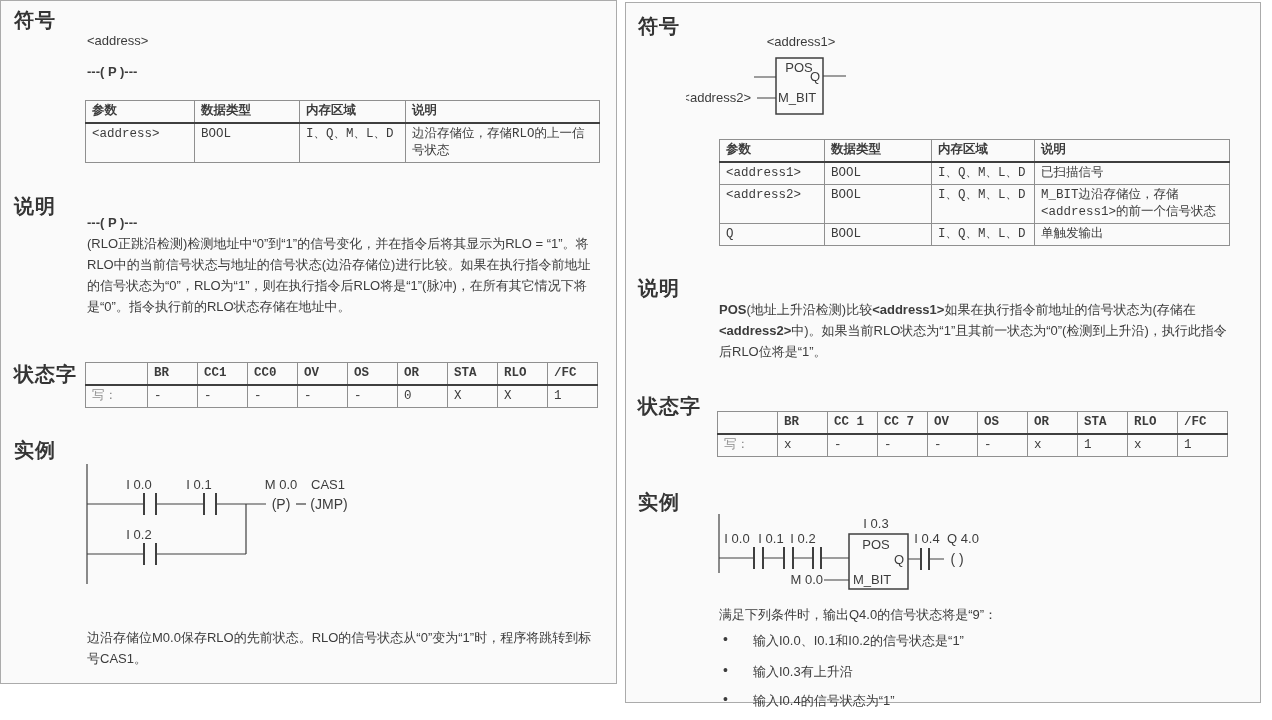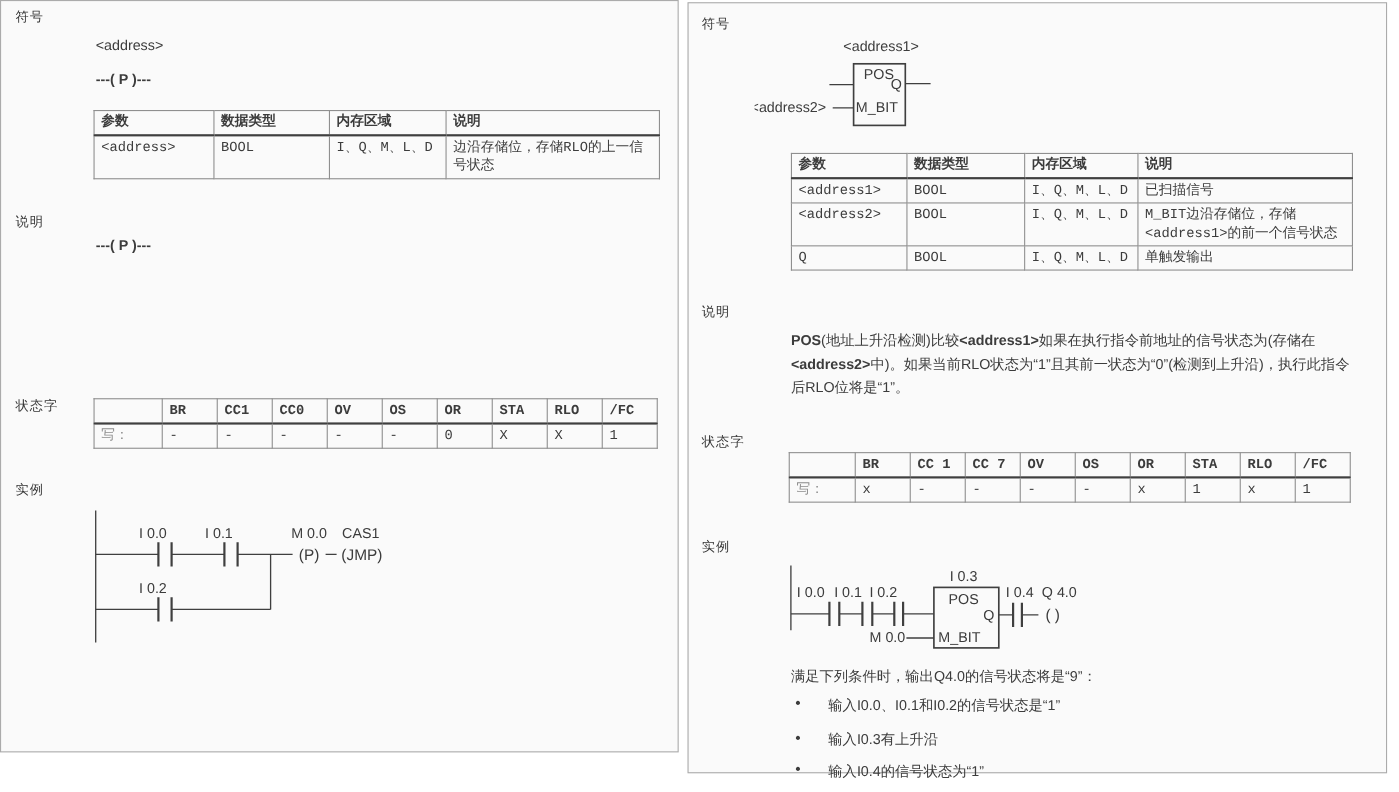--- a/index.html
+++ b/index.html
@@ -5,21 +5,21 @@
   html,body{margin:0;padding:0;}
   body{
     width:1272px;height:720px;position:relative;background:#ffffff;
     font-family:"Liberation Sans","DejaVu Sans",sans-serif;color:#3c3c3c;
     overflow:hidden;
   }
   .panel{position:absolute;background:#fafafa;border:1px solid #ababab;box-sizing:border-box;}
   #panel-left{left:0;top:0;width:617px;height:684px;}
   #panel-right{left:625px;top:2px;width:636px;height:701px;}
   .abs{position:absolute;}
-  .h{font-weight:normal;font-size:12px;color:#353535;letter-spacing:1px;}
+  .h{font-weight:bold;font-size:20px;color:#353535;letter-spacing:1px;}
   .mono-label{font-size:13px;}
   .bold{font-weight:bold;}
   .body-text{font-size:13px;line-height:21px;}
   table.doc{border-collapse:collapse;table-layout:fixed;font-family:Liberation Mono, monospace;}
   table.doc th,table.doc td{
     border:1px solid #8f8f8f;font-size:12.5px;padding:2px 6px;
     text-align:left;vertical-align:top;line-height:17px;overflow:hidden;
   }
   table.doc th{font-weight:bold;border-bottom:2px solid #3f3f3f;white-space:nowrap;}
   .gray-label{color:#8e8e8e;}
@@ -61,20 +61,21 @@
       <td>I、Q、M、L、D</td>
       <td>边沿存储位，存储RLO的上一信号状态</td>
     </tr>
   </tbody>
     </table>
 
   <div class="abs h" style="left:13px;top:192px;">说明</div>
 
   <div class="abs body-text" style="left:86px;top:211px;width:514px;">
     <div class="bold">---( P )---</div>
+    <div>(RLO正跳沿检测)检测地址中“0”到“1”的信号变化，并在指令后将其显示为RLO = “1”。将RLO中的当前信号状态与地址的信号状态(边沿存储位)进行比较。如果在执行指令前地址的信号状态为“0”，RLO为“1”，则在执行指令后RLO将是“1”(脉冲)，在所有其它情况下将是“0”。指令执行前的RLO状态存储在地址中。</div>
   </div>
 
   <div class="abs h" style="left:13px;top:360px;">状态字</div>
 
   <table class="doc abs" style="left:84px;top:361px;width:512px;">
     <colgroup>
         <col style="width:62px">
         <col style="width:50px">
         <col style="width:50px">
         <col style="width:50px">
@@ -125,20 +126,21 @@
     <path class="wire" d="M213 48 H223"></path>
     <text x="56" y="33" text-anchor="middle">I 0.0</text>
     <text x="116" y="33" text-anchor="middle">I 0.1</text>
     <text x="56" y="83" text-anchor="middle">I 0.2</text>
     <text x="198" y="33" text-anchor="middle">M 0.0</text>
     <text x="245" y="33" text-anchor="middle">CAS1</text>
     <text x="198" y="53" text-anchor="middle" style="font-size:14px;">(P)</text>
     <text x="246" y="53" text-anchor="middle" style="font-size:14px;">(JMP)</text>
   </svg>
 
+  <div class="abs body-text" style="left:86px;top:626px;width:514px;">边沿存储位M0.0保存RLO的先前状态。RLO的信号状态从“0”变为“1”时，程序将跳转到标号CAS1。</div>
 </div>
 
 <div class="panel" id="panel-right">
 
   <div class="abs h" style="left:12px;top:10px;">符号</div>
 
   <svg class="abs" style="left:60px;top:26px;" width="240" height="95" viewBox="0 0 240 95">
     <rect class="box" x="90" y="29" width="47" height="56"></rect>
     <path class="wire" d="M68 48 H90 M137 47 H160 M71 69 H90"></path>
     <text x="115" y="17" text-anchor="middle">&lt;address1&gt;</text>

